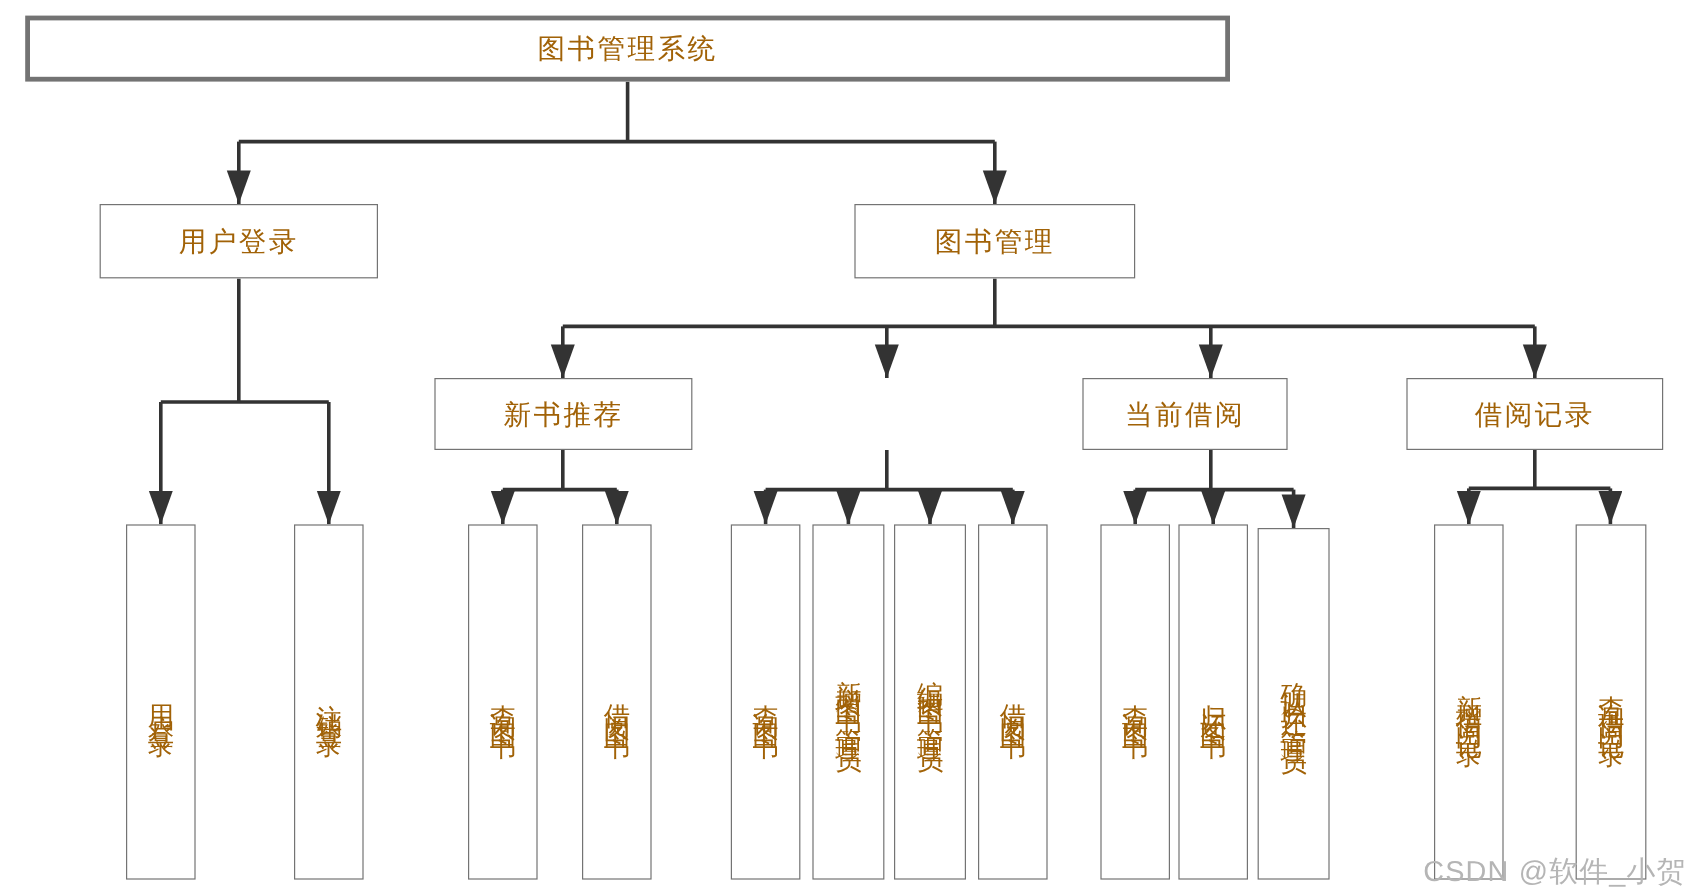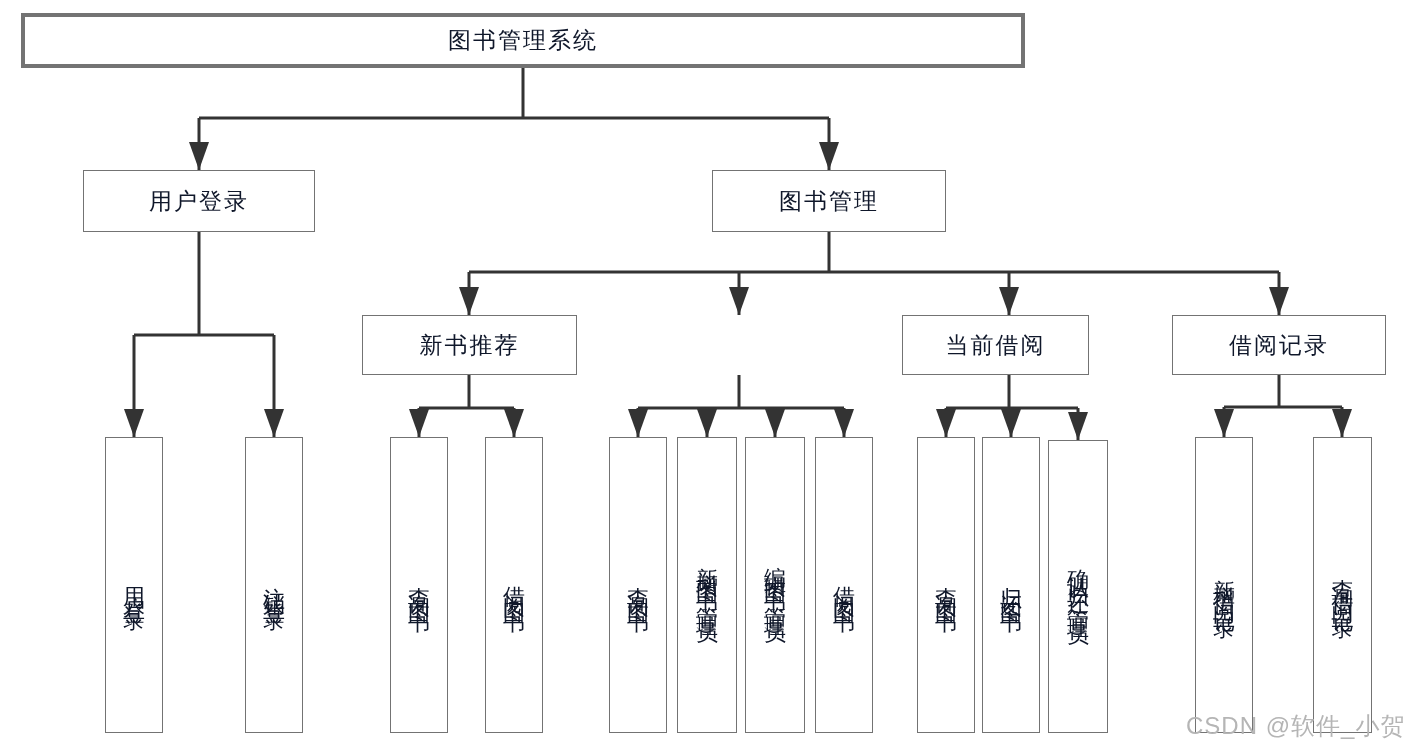--- a/index.html
+++ b/index.html
@@ -13,21 +13,21 @@
     overflow: hidden;
   }
   .connectors { position: absolute; left: 0; top: 0; }
   .node {
     position: absolute;
     background: #ffffff;
     border: 1px solid #737373;
     display: flex;
     align-items: center;
     justify-content: center;
-    color: #0f172a;
+    color: #a16207;
   }
   .node.root-box { border-width: 4px; }
   .node.h { font-size: 23px; letter-spacing: 2px; }
   .node.v {
     writing-mode: vertical-rl;
     text-orientation: mixed;
     font-size: 22px;
     letter-spacing: 8px;
     line-height: 1.1;
     padding: 6px 0;
@@ -102,21 +102,21 @@
       <path d="M1342,407 V437" marker-end="url(#ah)"></path>
     </g>
   </svg>
 
   <div class="node h root-box" style="left:21px; top:13px; width:1004px; height:55px;">图书管理系统</div>
 
   <div class="node h" style="left:83px; top:170px; width:232px; height:62px;">用户登录</div>
   <div class="node h" style="left:712px; top:170px; width:234px; height:62px;">图书管理</div>
 
   <div class="node h" style="left:362px; top:315px; width:215px; height:60px;">新书推荐</div>
-  <div class="node h" style="left:902px; top:315px; width:187px; height:60px;">当前借阅</div>
+  <div class="node h" style="left:902px; top:315px; width:171px; height:60px;">当前借阅</div>
   <div class="node h" style="left:1172px; top:315px; width:214px; height:60px;">借阅记录</div>
 
   <div class="node v" style="left:105px; top:437px; width:58px; height:296px;">用户登录</div>
   <div class="node v" style="left:245px; top:437px; width:58px; height:296px;">注销登录</div>
 
   <div class="node v" style="left:390px; top:437px; width:58px; height:296px;">查询图书</div>
   <div class="node v" style="left:485px; top:437px; width:58px; height:296px;">借阅图书</div>
 
   <div class="node v" style="left:609px; top:437px; width:58px; height:296px;">查询图书</div>
   <div class="node v" style="left:677px; top:437px; width:60px; height:296px;">新增图书（管理员）</div>

